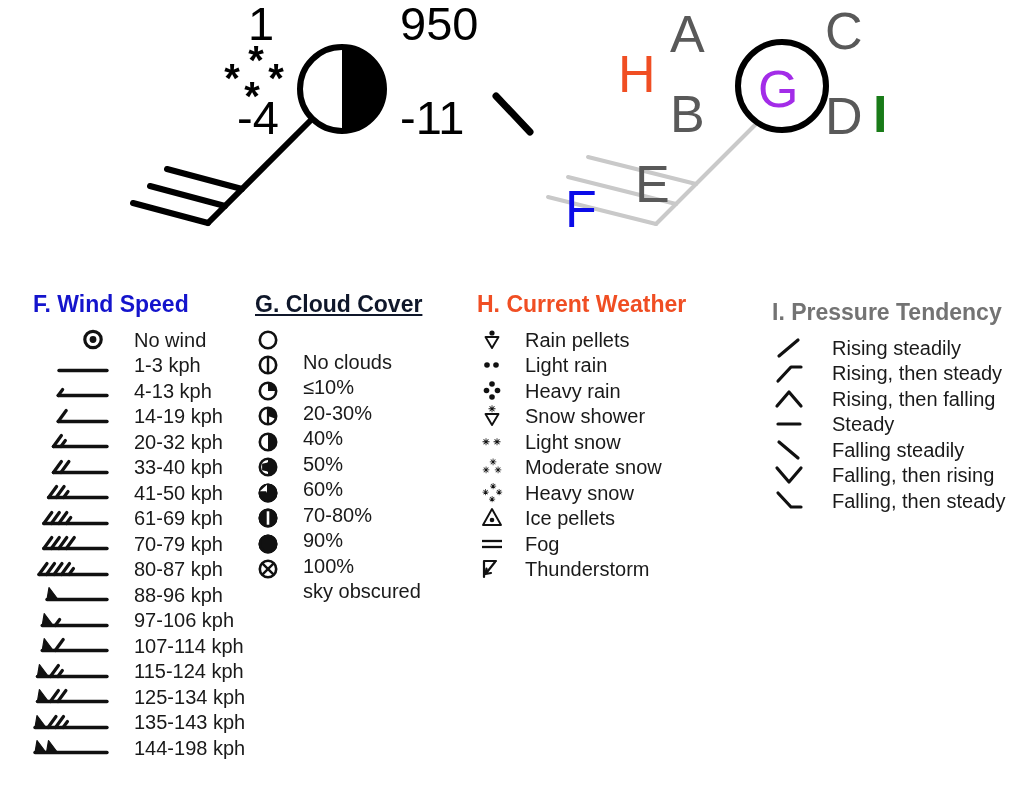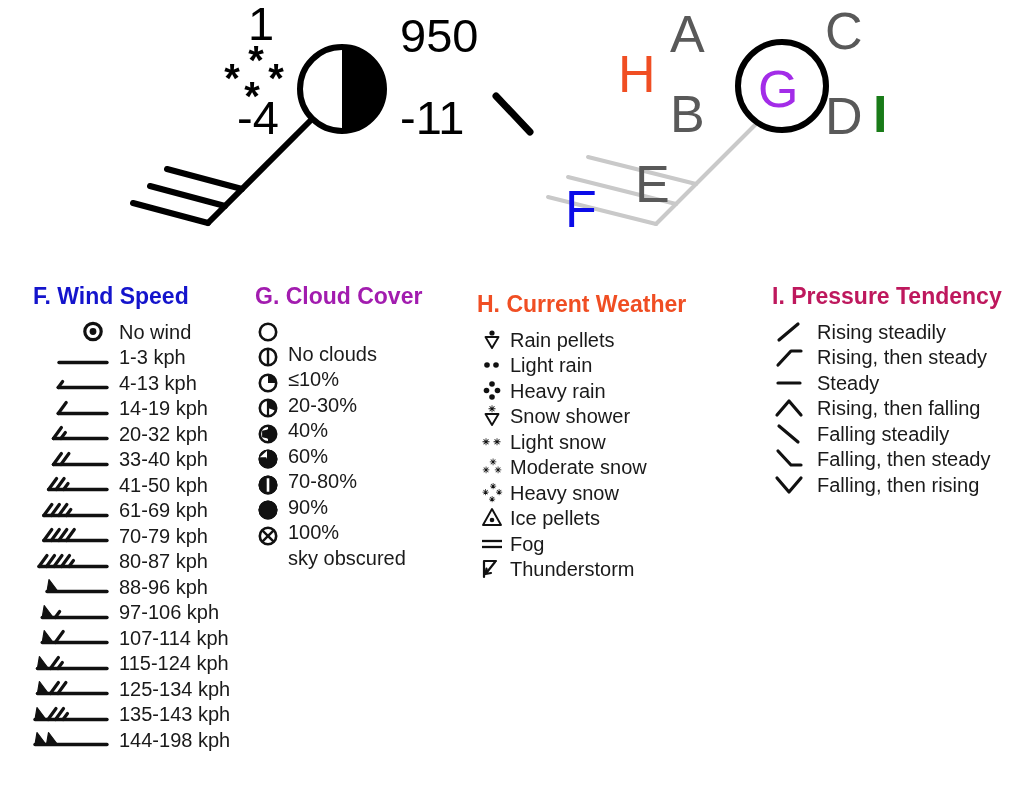--- a/index.html
+++ b/index.html
@@ -37,34 +37,35 @@
   .letter {
     position: absolute;
     font-size: 52px;
     line-height: 1;
     font-family: "Liberation Sans", sans-serif;
     white-space: nowrap;
   }
 
   
   #legend { position: absolute; top: 275px; left: 0; width: 1024px; height: 518px; }
-  .legend-col { position: absolute; top: 8px; }
+  .legend-col { position: absolute; top: 16px; }
   .legend-title {
     font-size: 23px;
     font-weight: bold;
     font-family: "Liberation Sans", sans-serif;
     white-space: nowrap;
     margin: 0 0 9px 0;
   }
   .legend-list { list-style: none; margin: 0; padding: 0; }
   .legend-item {
     display: flex;
     align-items: center;
     height: 25.5px;
     white-space: nowrap;
+    gap: 15px;
   }
   .legend-sym {
     flex: 0 0 auto;
     display: flex;
     align-items: center;
     justify-content: flex-end;
   }
   .legend-label {
     font-size: 20px;
     font-family: "Liberation Sans", sans-serif;
@@ -77,33 +78,33 @@
   #col-wind .legend-label { margin-left: 4px; }
   #col-cloud .legend-sym  { width: 26px; justify-content: center; }
   #col-cloud .legend-label{ margin-left: 7px; margin-top: 44px; }
   #col-weather .legend-sym{ width: 30px; justify-content: center; }
   #col-weather .legend-label{ margin-left: 3px; }
   #col-press .legend-sym  { width: 34px; justify-content: center; }
   #col-press .legend-label{ margin-left: 11px; }
 
   #col-wind   { left: 33px;  }
   #col-cloud  { left: 255px; }
-  #col-weather{ left: 477px; margin-top: 8px; }
+  #col-weather{ left: 477px; }
   #col-press  { left: 772px; }
 
   svg { display: block; overflow: visible; }
 </style>
 </head>
 <body>
 
 <div id="station-model-example">
 
   <span class="sm-text" style="left:148px; top:0px;">1</span>
 
-  <span class="sm-text" style="left:300px; top:12px;">950</span>
+  <span class="sm-text" style="left:300px; top:0px;">950</span>
 
   <span class="sm-text" style="left:137px; top:94px;">-4</span>
 
   <span class="sm-text" style="left:300px; top:94px;">-11</span>
 
   <svg class="abs" style="left:118px; top:48px;" width="72" height="66" viewBox="0 0 72 66">
     <g fill="#000" font-family="'Liberation Sans', sans-serif" font-size="40" font-weight="bold" text-anchor="middle">
       <text x="38" y="26">*</text>
       <text x="14" y="44">*</text>
       <text x="58" y="44">*</text>
@@ -327,21 +328,21 @@
               <path d="M2 17.5 L4 5.5 L13 17.5 Z" fill="#111" stroke="#111" stroke-width="1.2" stroke-linecap="round" stroke-linejoin="round"></path>
               <path d="M13.5 17.5 L15.5 5.5 L24.5 17.5 Z" fill="#111" stroke="#111" stroke-width="1.2" stroke-linecap="round" stroke-linejoin="round"></path>
             </svg>
           </span>
           <span class="legend-label">144-198 kph</span>
         </li>
       </ul>
   </div>
 
   <div class="legend-col" id="col-cloud">
-    <div class="legend-title" style="color:#a21caf;">G. Cloud Cover</div>
+    <div class="legend-title" style="color:#0f172a;text-decoration:underline;">G. Cloud Cover</div>
     <ul class="legend-list">
         <li class="legend-item">
           <span class="legend-sym">
             <svg width="22" height="22" viewBox="0 0 22 22">
               <circle cx="11" cy="11" r="8.2" fill="#fff" stroke="#111" stroke-width="2.6"></circle>
             </svg>
           </span>
           <span class="legend-label">No clouds</span>
         </li>
         <li class="legend-item">
@@ -364,20 +365,29 @@
         </li>
         <li class="legend-item">
           <span class="legend-sym">
             <svg width="22" height="22" viewBox="0 0 22 22">
               <circle cx="11" cy="11" r="8.2" fill="#fff" stroke="#111" stroke-width="2.6"></circle>
               <path d="M11 11 L11 2.8000000000000007 A8.2 8.2 0 0 1 18.708 13.788 Z" fill="#111"></path>
               <line x1="11" y1="2.8000000000000007" x2="11" y2="19.2" stroke="#111" stroke-width="2.2" stroke-linecap="butt"></line>
             </svg>
           </span>
           <span class="legend-label">40%</span>
+        </li>
+        <li class="legend-item">
+          <span class="legend-sym">
+            <svg width="22" height="22" viewBox="0 0 22 22">
+              <circle cx="11" cy="11" r="8.2" fill="#fff" stroke="#111" stroke-width="2.6"></circle>
+              <path d="M11 2.8000000000000007 A8.2 8.2 0 0 1 11 19.2 Z" fill="#111"></path>
+            </svg>
+          </span>
+          <span class="legend-label">50%</span>
         </li>
         <li class="legend-item">
           <span class="legend-sym">
             <svg width="22" height="22" viewBox="0 0 22 22">
               <circle cx="11" cy="11" r="8.2" fill="#fff" stroke="#111" stroke-width="2.6"></circle>
               <path d="M11 2.8000000000000007 A8.2 8.2 0 0 1 11 19.2 Z" fill="#111"></path>
               <path d="M11 6.49 L5.096000000000001 7.720000000000001 L5.096000000000001 14.28 L11 15.51 Z" fill="#111"></path>
               <line x1="11" y1="6.49" x2="11" y2="15.51" stroke="#111" stroke-width="1.8" stroke-linecap="butt"></line>
             </svg>
           </span>
@@ -521,74 +531,74 @@
               <path d="M5 4 L5 20 M5 4 L17 4" fill="none" stroke="#111" stroke-width="2.2" stroke-linecap="round" stroke-linejoin="round"></path>
               <path d="M16 5 L6.5 17 M6.5 17 L12 16 M6.5 17 L7.5 11.5" fill="none" stroke="#111" stroke-width="2.2" stroke-linecap="round" stroke-linejoin="round"></path>
             </svg>
           </span>
           <span class="legend-label">Thunderstorm</span>
         </li>
       </ul>
   </div>
 
   <div class="legend-col" id="col-press">
-    <div class="legend-title" style="color:#be185d;">I. Pressure Tendency</div>
+    <div class="legend-title" style="color:#737373;margin-top:8px;">I. Pressure Tendency</div>
     <ul class="legend-list">
         <li class="legend-item">
           <span class="legend-sym">
             <svg width="30" height="24" viewBox="0 0 30 24">
               <line x1="5" y1="20" x2="24" y2="4" stroke="#111" stroke-width="3.2" stroke-linecap="round"></line>
             </svg>
           </span>
           <span class="legend-label">Rising steadily</span>
         </li>
         <li class="legend-item">
           <span class="legend-sym">
             <svg width="30" height="24" viewBox="0 0 30 24">
               <path d="M4 20 L17 6 L27 6" fill="none" stroke="#111" stroke-width="3.2" stroke-linecap="round" stroke-linejoin="round"></path>
             </svg>
           </span>
           <span class="legend-label">Rising, then steady</span>
         </li>
         <li class="legend-item">
           <span class="legend-sym">
             <svg width="30" height="24" viewBox="0 0 30 24">
+              <path d="M3 19 L15 5 L27 19" fill="none" stroke="#111" stroke-width="3.2" stroke-linecap="round" stroke-linejoin="round"></path>
+            </svg>
+          </span>
+          <span class="legend-label">Rising, then falling</span>
+        </li>
+        <li class="legend-item">
+          <span class="legend-sym">
+            <svg width="30" height="24" viewBox="0 0 30 24">
               <line x1="4" y1="12" x2="26" y2="12" stroke="#111" stroke-width="3.2" stroke-linecap="round"></line>
             </svg>
           </span>
           <span class="legend-label">Steady</span>
-        </li>
-        <li class="legend-item">
-          <span class="legend-sym">
-            <svg width="30" height="24" viewBox="0 0 30 24">
-              <path d="M3 19 L15 5 L27 19" fill="none" stroke="#111" stroke-width="3.2" stroke-linecap="round" stroke-linejoin="round"></path>
-            </svg>
-          </span>
-          <span class="legend-label">Rising, then falling</span>
         </li>
         <li class="legend-item">
           <span class="legend-sym">
             <svg width="30" height="24" viewBox="0 0 30 24">
               <line x1="5" y1="4" x2="24" y2="20" stroke="#111" stroke-width="3.2" stroke-linecap="round"></line>
             </svg>
           </span>
           <span class="legend-label">Falling steadily</span>
         </li>
         <li class="legend-item">
           <span class="legend-sym">
             <svg width="30" height="24" viewBox="0 0 30 24">
+              <path d="M3 5 L15 19 L27 5" fill="none" stroke="#111" stroke-width="3.2" stroke-linecap="round" stroke-linejoin="round"></path>
+            </svg>
+          </span>
+          <span class="legend-label">Falling, then rising</span>
+        </li>
+        <li class="legend-item">
+          <span class="legend-sym">
+            <svg width="30" height="24" viewBox="0 0 30 24">
               <path d="M4 4 L17 18 L27 18" fill="none" stroke="#111" stroke-width="3.2" stroke-linecap="round" stroke-linejoin="round"></path>
             </svg>
           </span>
           <span class="legend-label">Falling, then steady</span>
-        </li>
-        <li class="legend-item">
-          <span class="legend-sym">
-            <svg width="30" height="24" viewBox="0 0 30 24">
-              <path d="M3 5 L15 19 L27 5" fill="none" stroke="#111" stroke-width="3.2" stroke-linecap="round" stroke-linejoin="round"></path>
-            </svg>
-          </span>
-          <span class="legend-label">Falling, then rising</span>
         </li>
       </ul>
   </div>
 
 </div>
 
 </body></html>

